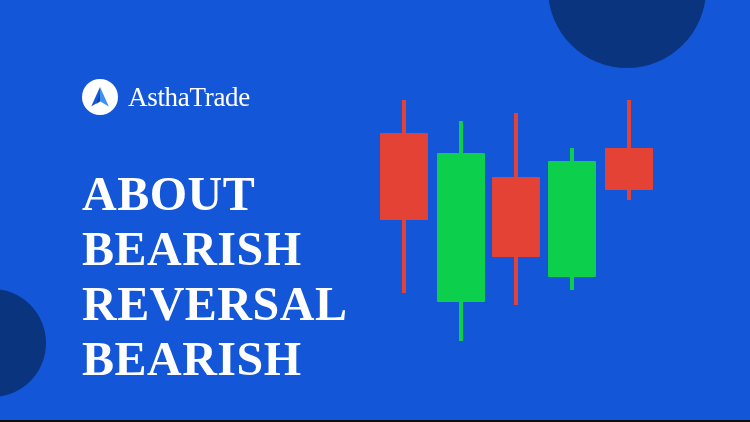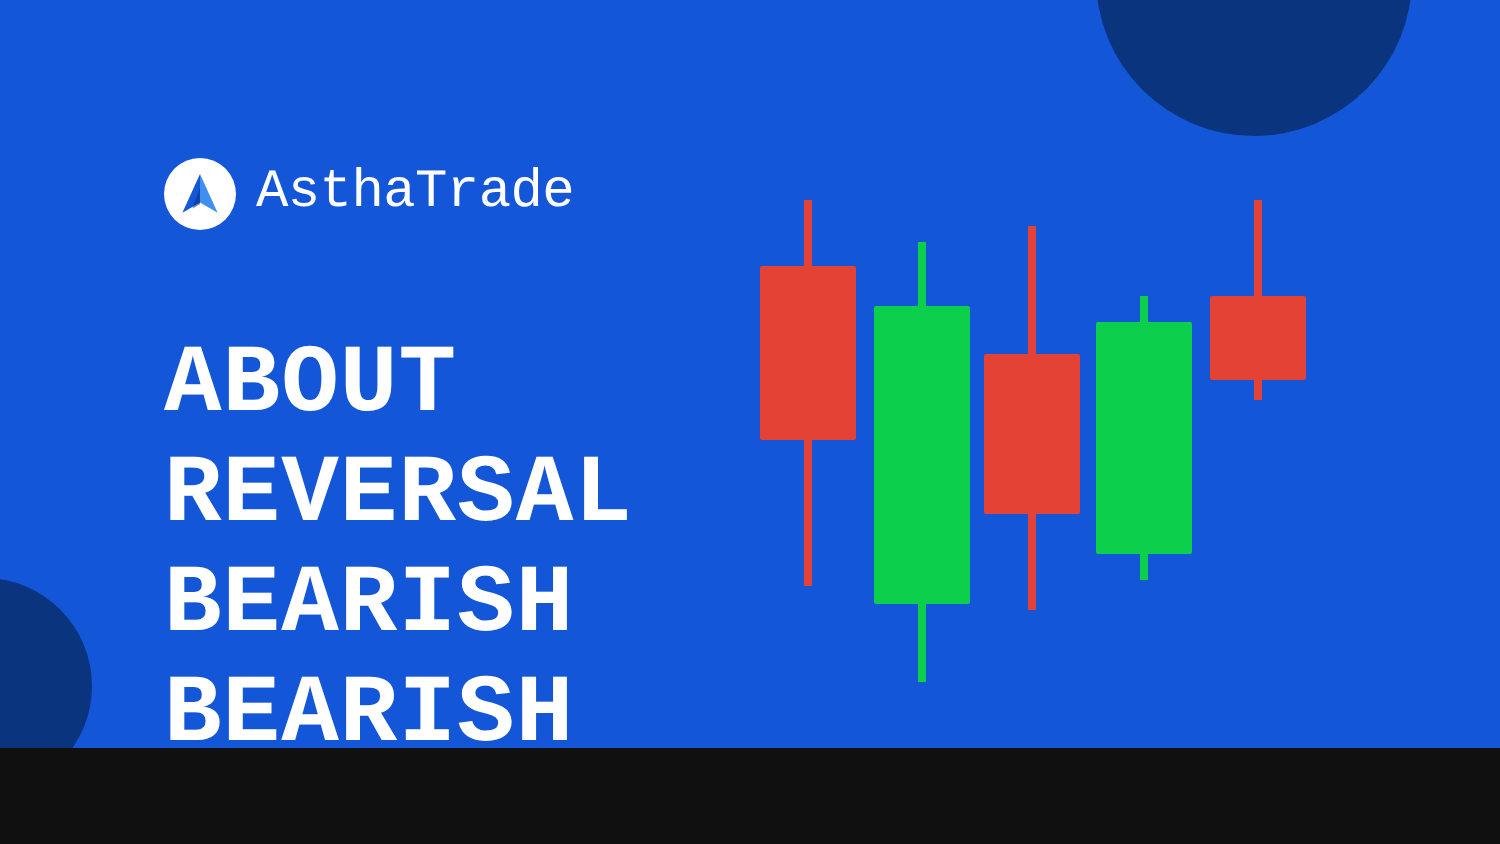--- a/index.html
+++ b/index.html
@@ -3,23 +3,23 @@
 <meta charset="utf-8">
 <style>
   html, body {
     margin: 0;
     padding: 0;
     background: #101010;
   }
   #canvas {
     position: relative;
     width: 750px;
-    height: 374px;
+    height: 420px;
     overflow: hidden;
-    font-family: Liberation Mono, monospace;
+    font-family: Liberation Serif, serif;
     background: #1456d8;
   }
 
   
   .deco-circle {
     position: absolute;
     border-radius: 50%;
     background: #0a347e;
   }
   #deco-top-right {
@@ -123,22 +123,22 @@
         <path d="M13 3 L4.2 22.4 L13 17.2 Z" fill="#1456d8"></path>
         <path d="M13 3 L21.8 22.4 L13 17.2 Z" fill="#3d90ef"></path>
         <path d="M13 9.6 L9.2 20.3 L13 18.1 Z" fill="#0a347e" opacity="0.55"></path>
       </svg>
     </div>
     <div id="brand-wordmark">AsthaTrade</div>
   </div>
 
   <div id="headline">
     <span class="hl-line">ABOUT</span>
+    <span class="hl-line">BEARISH</span>
     <span class="hl-line">REVERSAL</span>
-    <span class="hl-line">BEARISH</span>
     <span class="hl-line">BEARISH</span>
   </div>
 
   <div id="chart">
       <div class="candle down" style="left: 10px; width: 48px;">
         <div class="candle-wick" style="left: 22px; top: 15px; height: 193px;"></div>
         <div class="candle-body" style="left: 0px; width: 48px; top: 48px; height: 87px;"></div>
       </div>
       <div class="candle up" style="left: 67px; width: 48px;">
         <div class="candle-wick" style="left: 22px; top: 36px; height: 220px;"></div>

